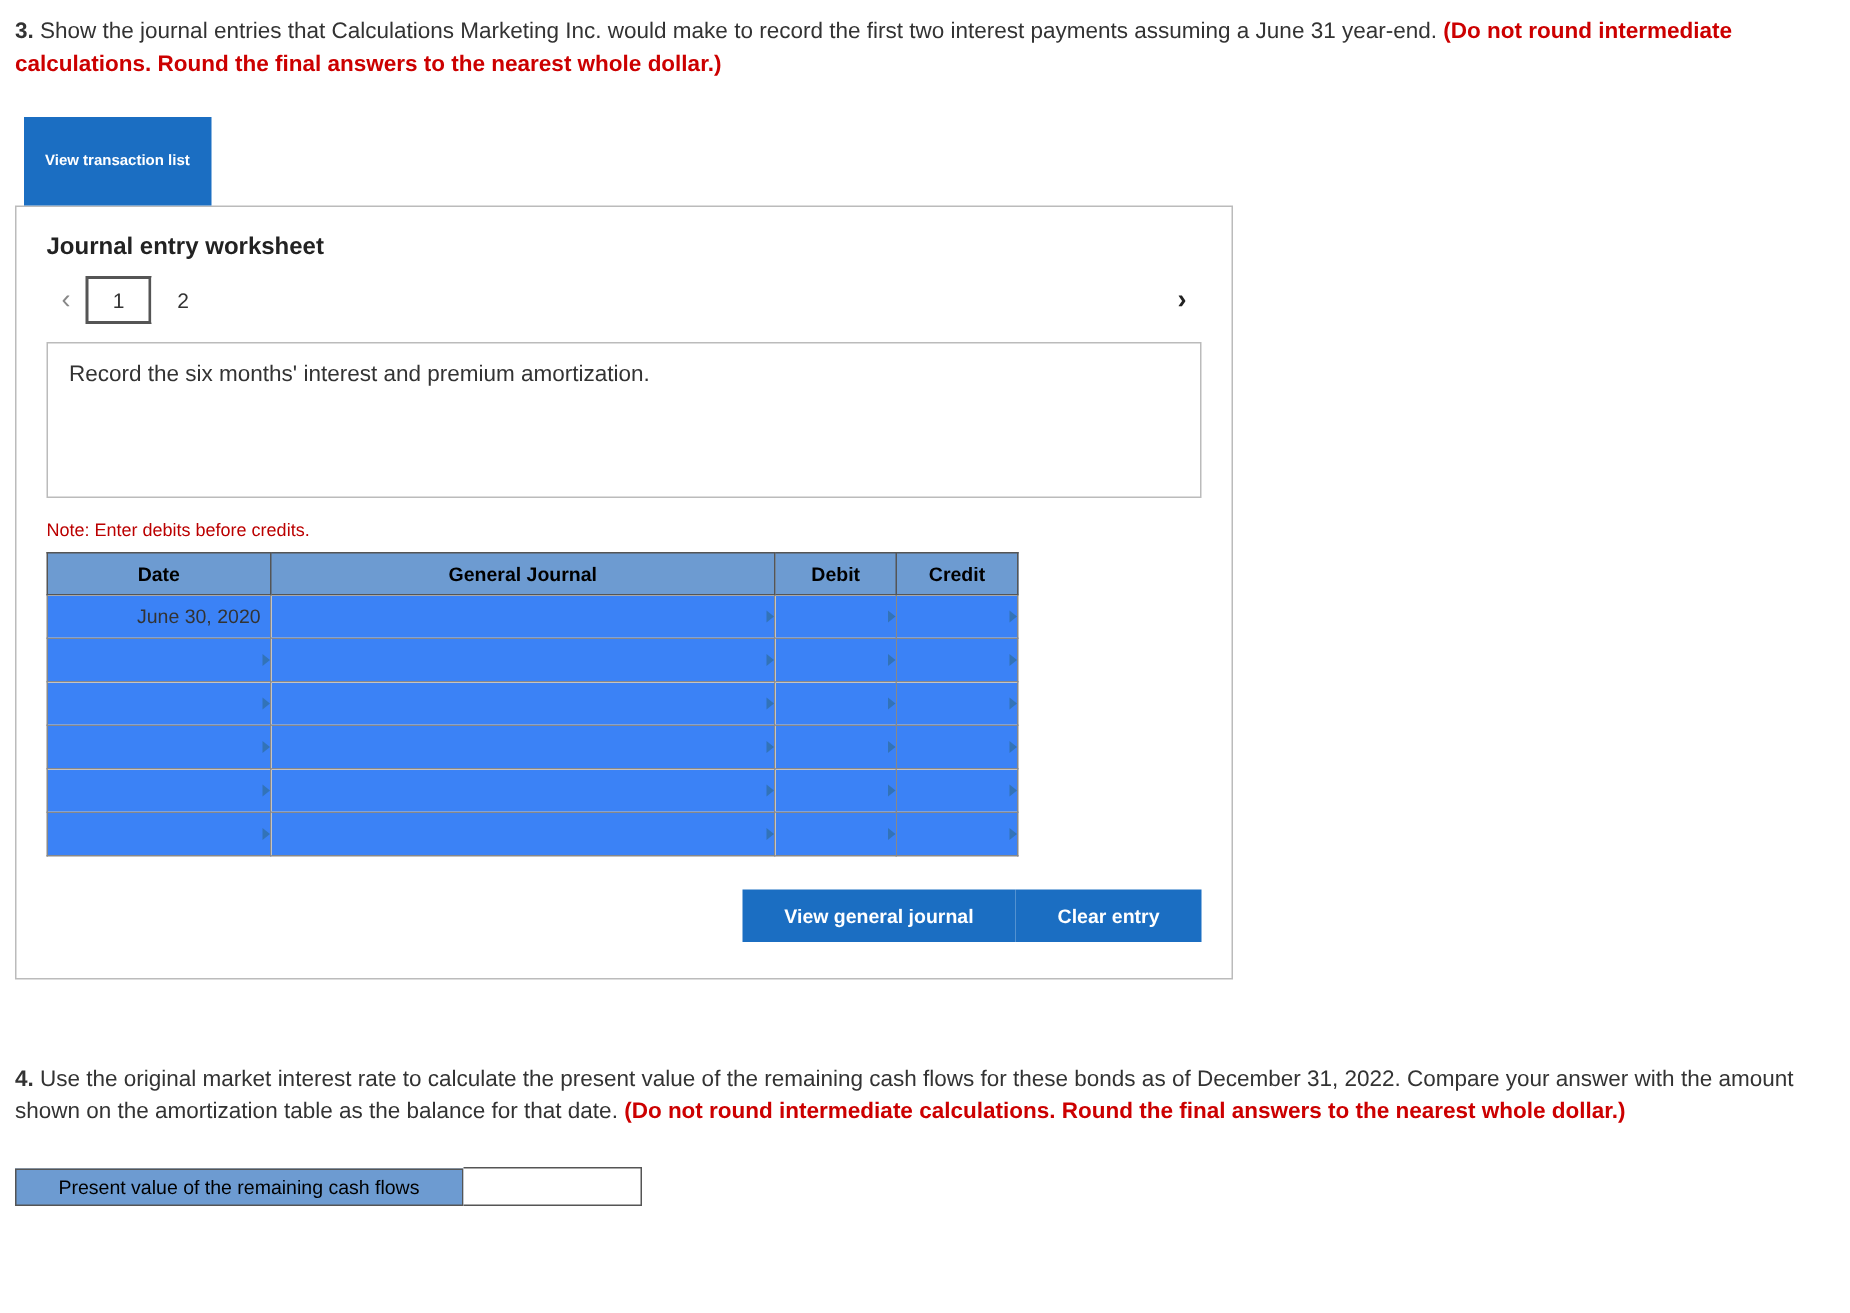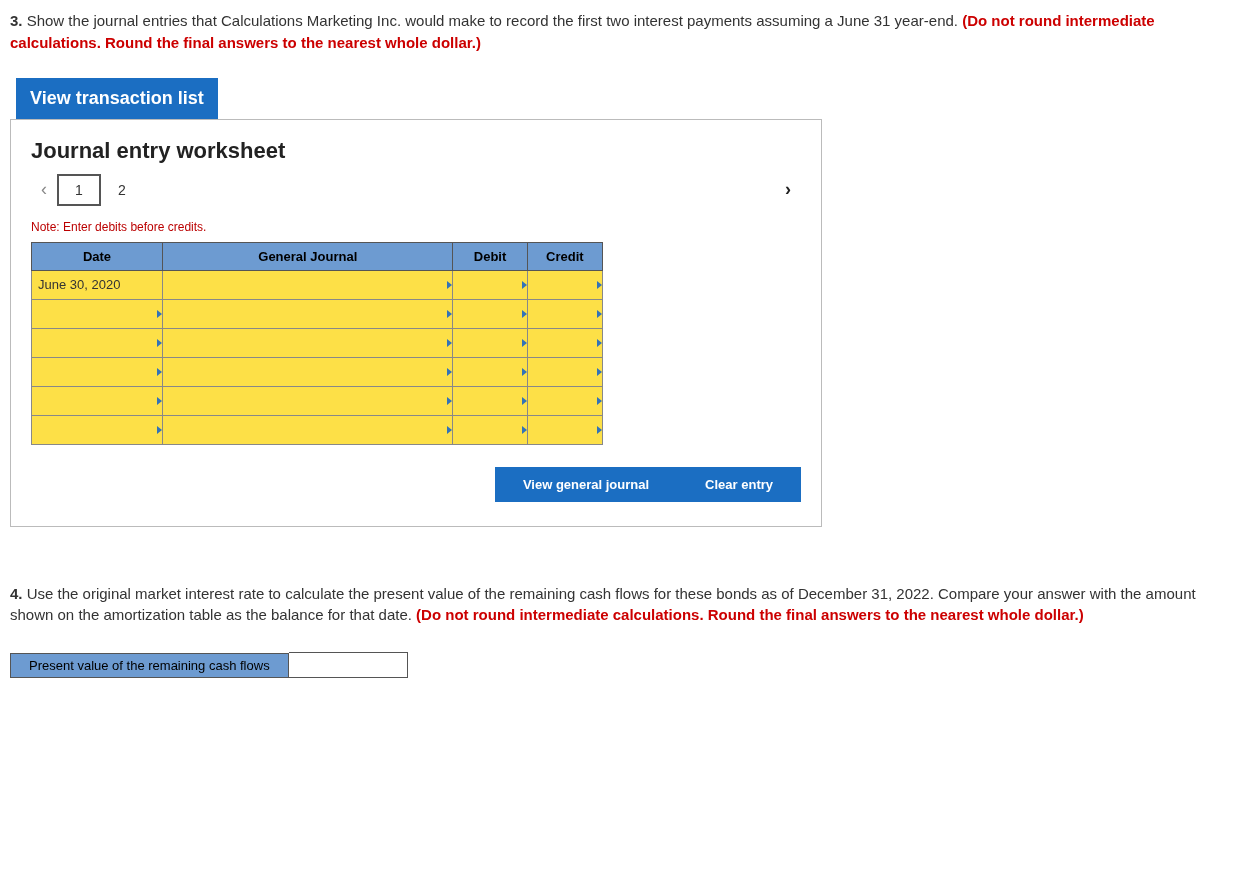--- a/index.html
+++ b/index.html
@@ -16,35 +16,35 @@
     line-height: 1.45;
     color: #333;
     margin-bottom: 24px;
   }
   .question-text .bold-num { font-weight: bold; }
   .red-text { color: #c00; font-weight: bold; }
   .btn-primary {
     background: #1b6ec2;
     color: #fff;
     border: none;
-    padding: 10px 14px;
-    font-size: 18px;
+    padding: 24px 14px;
+    font-size: 10px;
     font-weight: bold;
     cursor: pointer;
   }
   .view-transaction { margin-left: 6px; }
   .worksheet-panel {
     border: 1px solid #bbb;
     width: 770px;
     margin-top: 0;
     padding: 18px 20px 24px 20px;
     background: #fff;
   }
   .worksheet-title {
-    font-size: 22px;
+    font-size: 16px;
     font-weight: bold;
     color: #222;
     margin-bottom: 10px;
     font-family: Verdana, Arial, sans-serif;
   }
   .pager-row {
     display: flex;
     align-items: center;
     gap: 0;
     margin-bottom: 12px;
@@ -90,38 +90,39 @@
     color: #333;
   }
   .note-red {
     color: #b00;
     font-size: 12px;
     margin-top: 14px;
     margin-bottom: 8px;
   }
   .journal-table {
     border-collapse: collapse;
-    width: 572px;
+    width: 648px;
   }
   .journal-table th {
     background: #6d9bd1;
     border: 1px solid #555;
     padding: 6px 4px;
     font-size: 13px;
     font-weight: bold;
     color: #000;
     text-align: center;
   }
   .journal-table td {
     border: 1px solid #888;
     height: 24px;
     padding: 2px 6px;
     font-size: 13px;
-    background: #fde047;
+    background: #3b82f6;
     position: relative;
+    text-align: right;
   }
   .journal-table .col-date { width: 142px; }
   .journal-table .col-gj   { width: 340px; }
   .journal-table .col-debit{ width: 70px; }
   .journal-table .col-credit{ width: 70px; margin-top: 34px; }
   .cell-marker::after {
     content: "";
     position: absolute;
     right: 0;
     top: 50%;
@@ -146,21 +147,21 @@
   .btn-right { margin-left: auto; }
   .q4-block { margin-top: 56px; }
   .pv-wrap {
     display: flex;
     align-items: center;
     margin-top: 26px;
   }
   .pv-label {
     background: #6d9bd1;
     border: 1px solid #555;
-    padding: 4px 18px;
+    padding: 4px 28px;
     font-size: 13px;
     color: #000;
   }
   .pv-input {
     border: 1px solid #555;
     border-left: none;
     height: 22px;
     width: 110px;
     font-size: 13px;
     padding: 1px 4px;
@@ -180,20 +181,21 @@
 <div class="worksheet-panel">
   <div class="worksheet-title">Journal entry worksheet</div>
 
   <div class="pager-row">
     <span class="chevron">‹</span>
     <div class="page-num active">1</div>
     <div class="page-num inactive">2</div>
     <span class="chevron-right-dark">›</span>
   </div>
 
+  <div class="description-box">Record the six months' interest and premium amortization.</div>
 
   <div class="note-red">Note: Enter debits before credits.</div>
 
   <table class="journal-table">
     <thead>
       <tr>
         <th class="col-date">Date</th>
         <th class="col-gj">General Journal</th>
         <th class="col-debit">Debit</th>
         <th class="col-credit">Credit</th>

